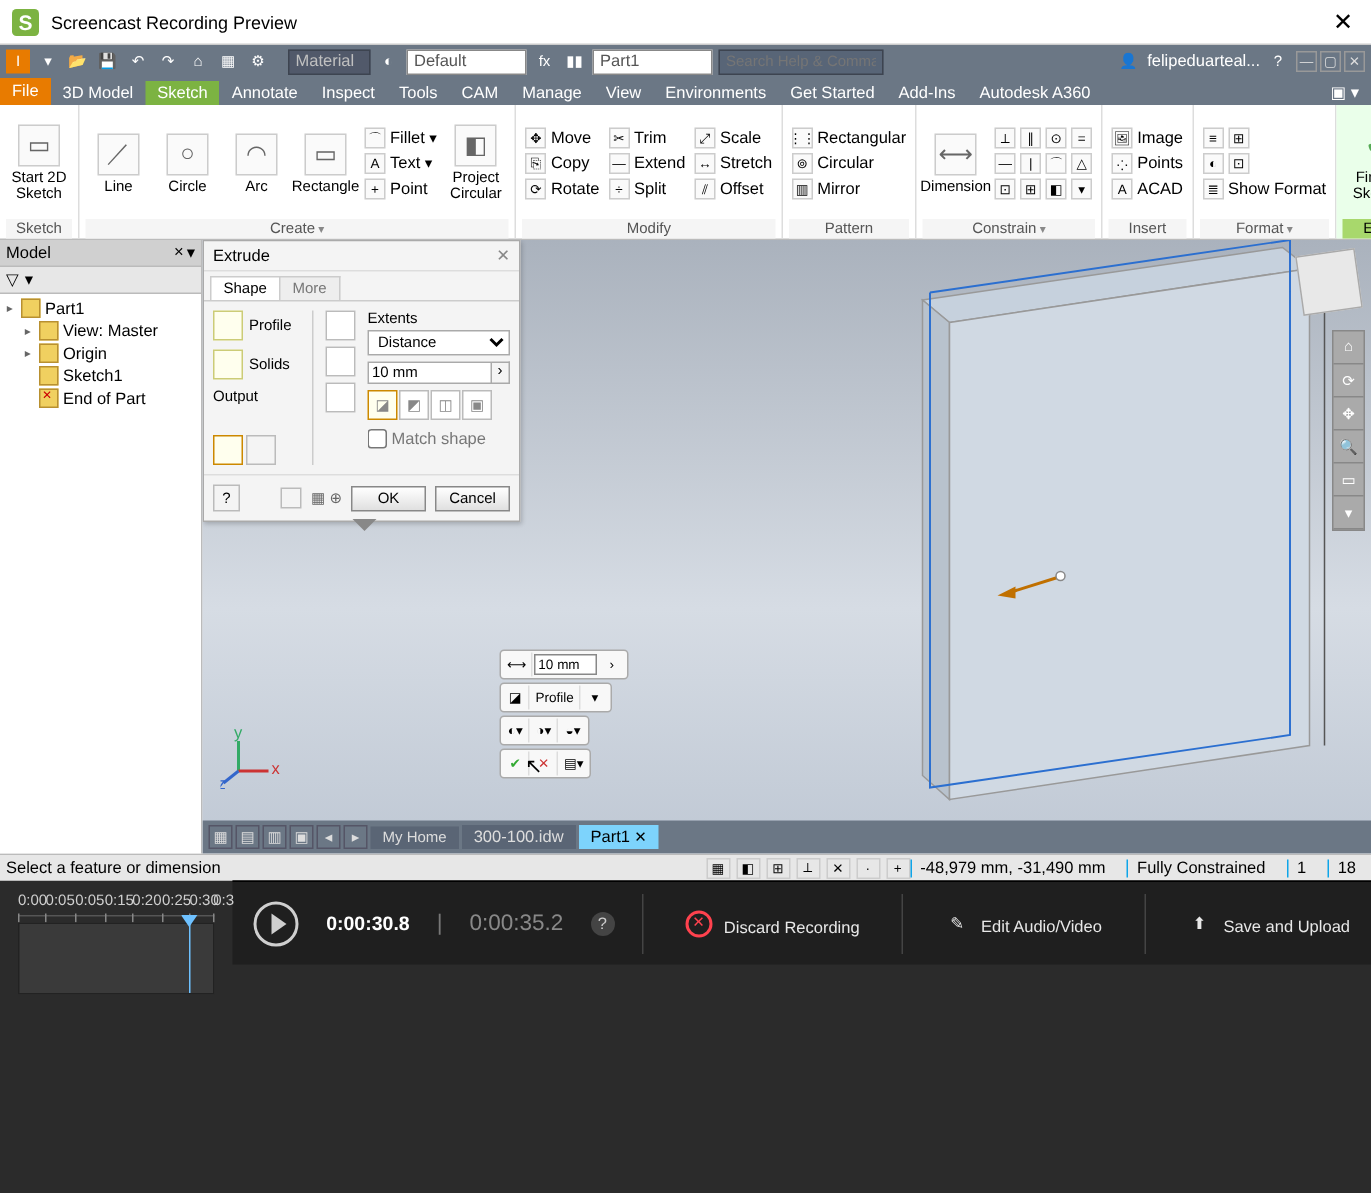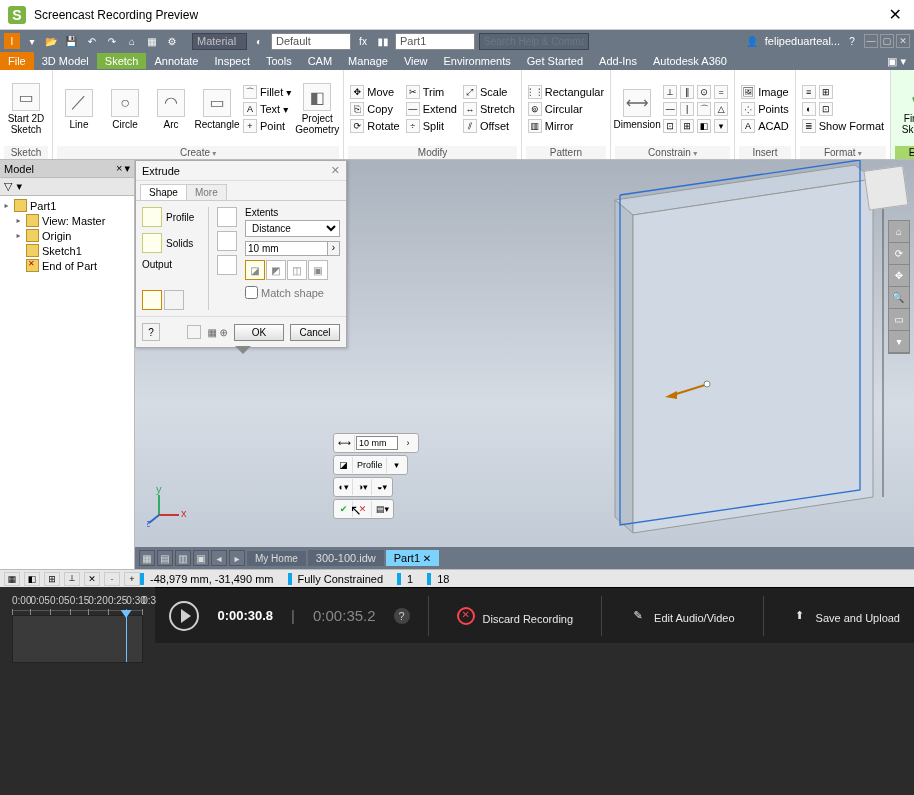--- a/index.html
+++ b/index.html
@@ -16,21 +16,21 @@
 .qat .qi{width:16px;height:16px;display:flex;align-items:center;justify-content:center;color:#fff;font-size:10px}
 .qat .qi.orange{background:#e87b00}
 .qat .qdrop{display:flex;align-items:center;background:#51596a;border:1px solid #3d4450;height:17px;padding:0 4px;color:#c0c0c0;font-size:10px;min-width:55px}
 .qat .spacer{width:4px}
 .qat .doc-combo{background:#fff;color:#555;border:1px solid #888;height:17px;padding:0 12px 0 4px;font-size:10px;display:flex;align-items:center;min-width:80px}
 .qat .search{background:#586577;border:1px solid #3d4450;height:17px;width:110px;color:#c8c8c8;padding:0 4px;font-size:10px}
 .qat .right{margin-left:auto;display:flex;align-items:center;gap:4px;color:#fff;font-size:10px}
 .qat .wcb{display:flex;gap:2px}
 .qat .wcb span{width:14px;height:14px;border:1px solid #999;display:flex;align-items:center;justify-content:center;color:#ddd;font-size:9px}
 
-.rtabs{height:18px;background:#6b7785;display:flex;align-items:center;padding-left:0}
+.rtabs{height:18px;background:#6b7785;display:flex;align-items:flex-end;padding-left:0}
 .rtab{padding:2px 8px;color:#fff;font-size:11px;cursor:pointer}
 .rtab.file{background:#e87b00;height:18px;display:flex;align-items:center}
 .rtab.active{background:#7cb342;color:#fff}
 
 .ribbon{height:90px;background:#fff;border-bottom:1px solid #bbb;display:flex}
 .panel{border-right:1px solid #ddd;display:flex;flex-direction:column;padding:2px 4px 0 4px}
 .panel .tools{flex:1;display:flex;gap:2px}
 .panel .plabel{text-align:center;font-size:10px;color:#555;padding:1px 0;background:#f5f5f5}
 .panel .plabel.drop::after{content:" ▾";font-size:8px;color:#888}
 .bigbtn{display:flex;flex-direction:column;align-items:center;justify-content:center;width:44px;gap:2px;padding:2px}
@@ -108,21 +108,21 @@
 .doctabs{position:absolute;left:0;right:0;bottom:0;height:22px;background:#6b7785;display:flex;align-items:center;padding:0 4px;gap:2px}
 .doctabs .dti{width:16px;height:16px;color:#ddd;display:flex;align-items:center;justify-content:center;font-size:10px;border:1px solid #556}
 .doctabs .dtab{padding:2px 8px;font-size:10px;color:#ddd;background:#5a6575}
 .doctabs .dtab.active{background:#7dd3fc;color:#000}
 
 .status{height:18px;background:#e7e7e7;border-top:1px solid #bbb;display:flex;align-items:center;font-size:10px;padding:0 4px}
 .status .sl{flex:1}
 .status .mid{display:flex;gap:4px}
 .status .mid .sbi{width:16px;height:14px;border:1px solid #ccc;display:flex;align-items:center;justify-content:center;font-size:9px}
 .status .sr{display:flex;gap:8px}
-.status .sr .cell{border-left:4px solid #0ea5e9;padding:0 6px}
+.status .sr .cell{border-left:1px solid #0ea5e9;padding:0 6px}
 
 .player{height:208px;background:#2b2b2b;display:flex;flex-direction:row;color:#cfcfcf}
 .timeline{flex:1;position:relative;padding:8px 12px 0}
 .ruler{height:16px;position:relative;border-bottom:1px solid #555}
 .tick{position:absolute;top:0;font-size:10px;color:#cfcfcf}
 .tick::after{content:"";position:absolute;left:0;top:14px;width:1px;height:6px;background:#888}
 .track{height:48px;background:#3a3a3a;margin-top:4px;position:relative;border:1px solid #222}
 .playhead{position:absolute;top:0;bottom:0;width:1px;background:#6ec1ff}
 .playhead::before{content:"";position:absolute;top:-6px;left:-5px;width:11px;height:8px;background:#6ec1ff;clip-path:polygon(0 0,100% 0,50% 100%)}
 .controls{height:56px;background:#1f1f1f;border-top:1px solid #000;display:flex;align-items:center;padding:0 14px;gap:18px}
@@ -237,21 +237,21 @@
         <div class="sm"><span class="si">⌒</span><span>Fillet</span> ▾</div>
         <div class="sm"><span class="si">A</span><span>Text</span> ▾</div>
         <div class="sm">
               <span class="si">+</span>
               <span>Point</span>
             </div>
       </div>
       <div class="bigbtn">
             <div class="ico">◧</div>
             <div class="lbl">Project
-Geometry</div>
+Circular</div>
           </div>
     </div>
         <div class="plabel drop">Create</div>
       </div>
 
     <div class="panel">
         <div class="tools">
       <div class="col">
         <div class="sm">
               <span class="si">✥</span>
@@ -572,20 +572,21 @@
         <div class="dti">◂</div>
         <div class="dti">▸</div>
         <div class="dtab">My Home</div>
         <div class="dtab"><span>300-100.idw</span></div>
         <div class="dtab active"><span>Part1</span> ✕</div>
       </div>
     </div>
   </div>
 
   <div class="status">
+    <div class="sl">Select a feature or dimension</div>
     <div class="mid">
       <div class="sbi">▦</div>
       <div class="sbi">◧</div>
       <div class="sbi">⊞</div>
       <div class="sbi">⟂</div>
       <div class="sbi">✕</div>
       <div class="sbi">·</div>
       <div class="sbi">+</div>
     </div>
     <div class="sr">

